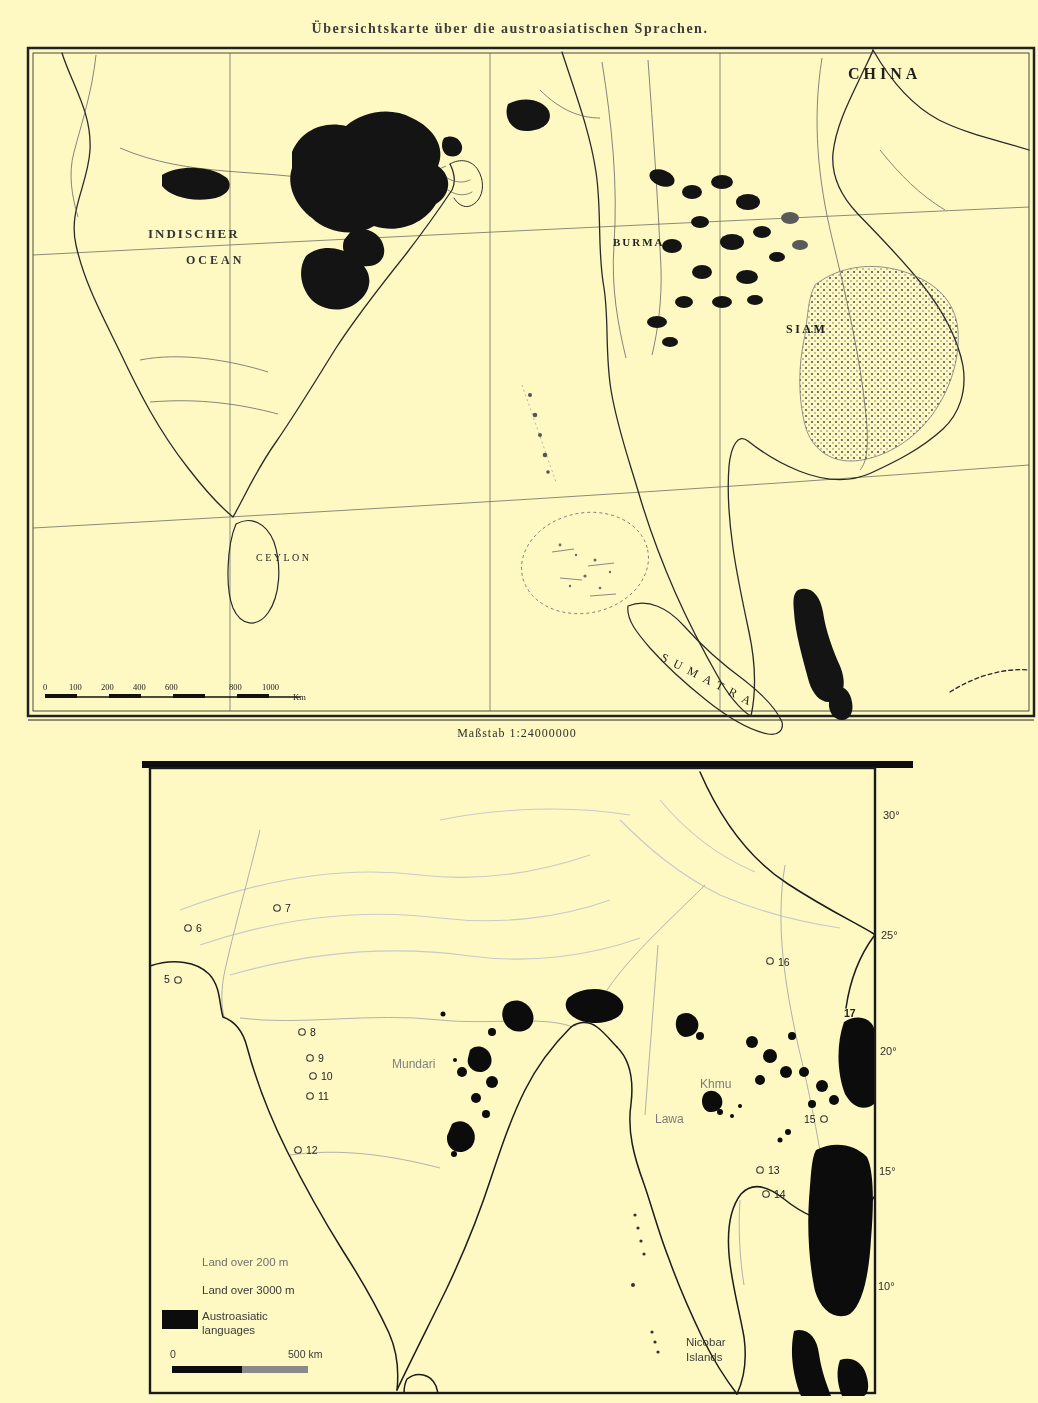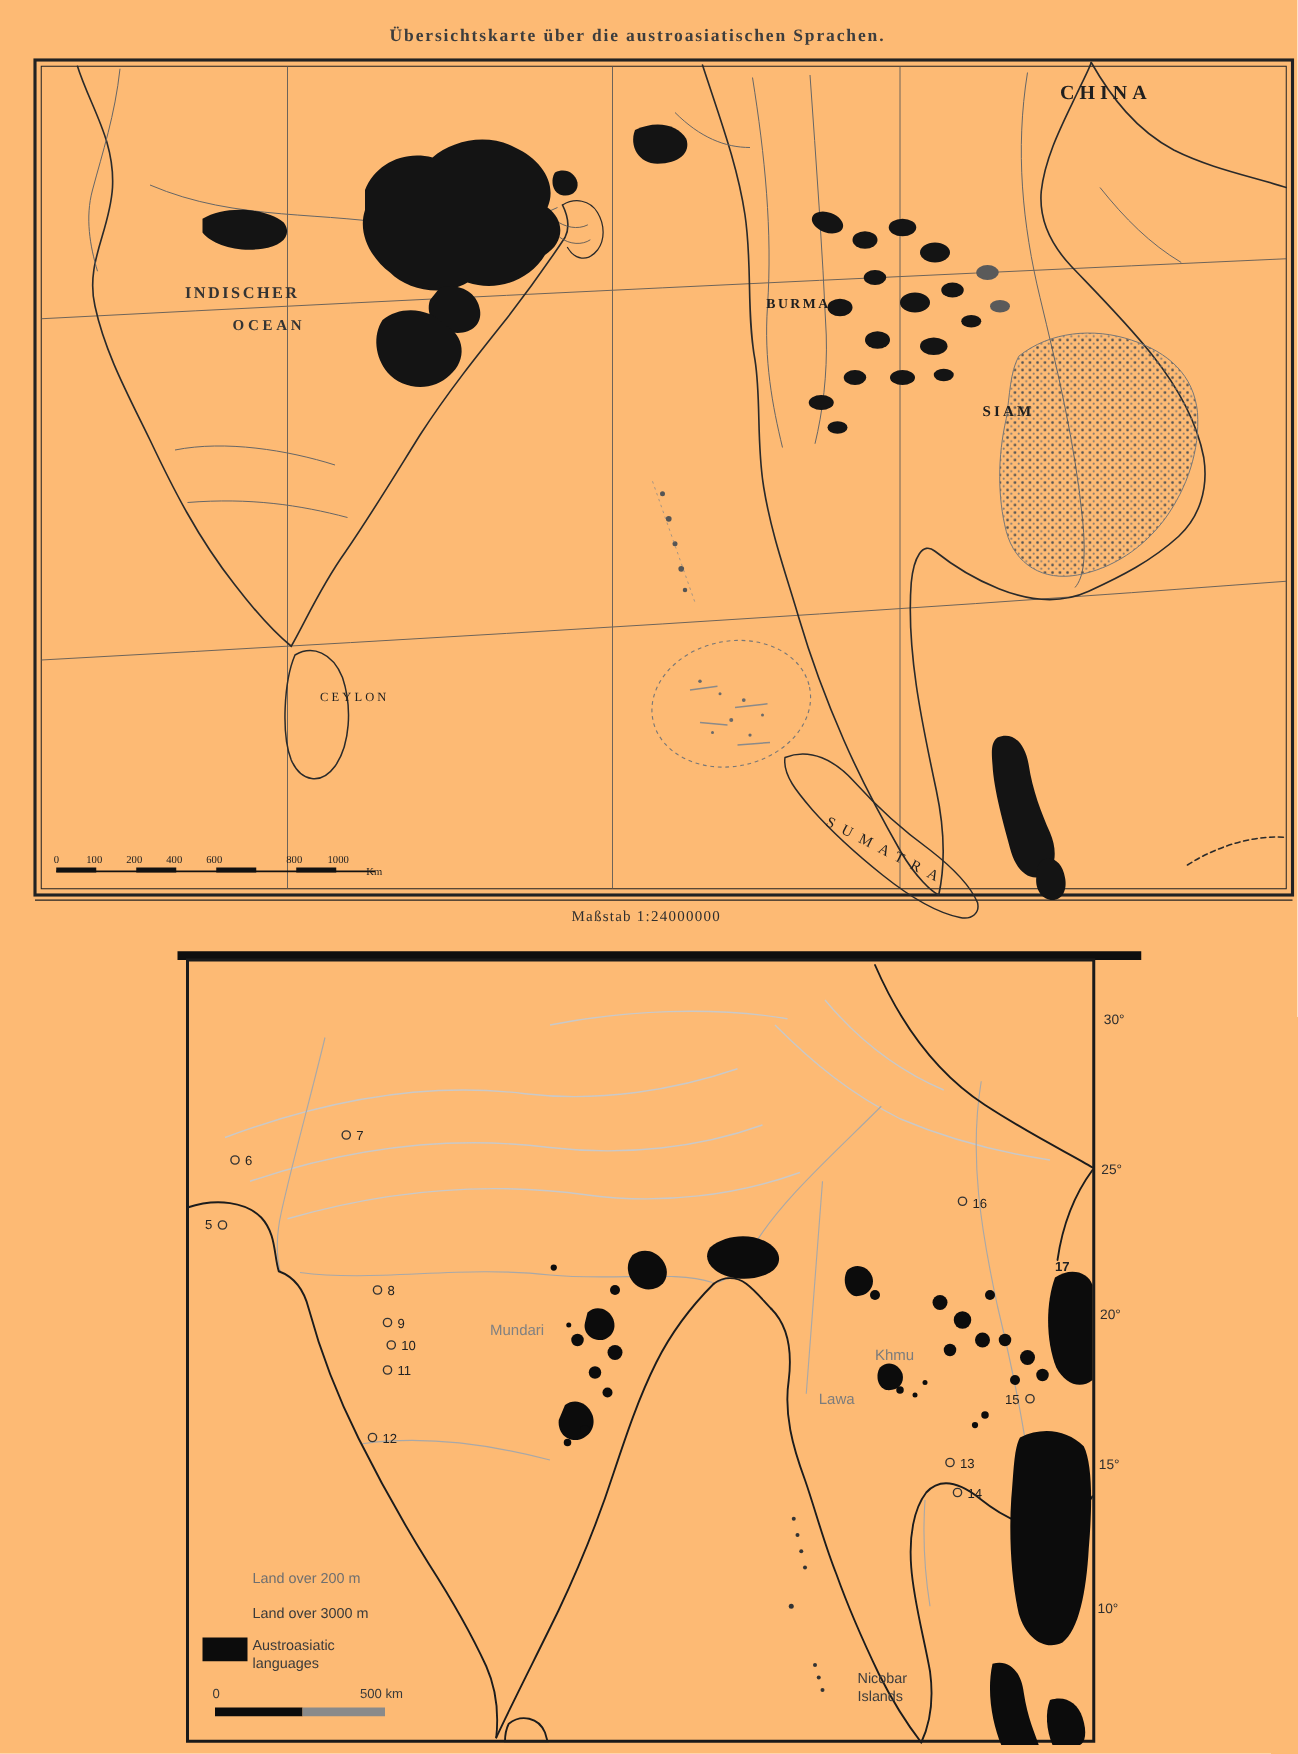--- a/index.html
+++ b/index.html
@@ -1,16 +1,16 @@
 <!DOCTYPE html>
 <html><head>
 <meta charset="utf-8">
 <style>
   html,body{margin:0;padding:0;background:#ffffff;}
-  .page{position:relative;width:1038px;height:1403px;background:#fdba74;overflow:hidden;}
+  .page{position:relative;width:1038px;height:1403px;background:#fef9c3;overflow:hidden;}
   .fig{position:absolute;}
   .serif{font-family:"Liberation Serif", serif;}
   .sans{font-family:"Liberation Sans", sans-serif;}
   text{user-select:none;}
 </style>
 </head>
 <body>
 
 <div class="page">
 

